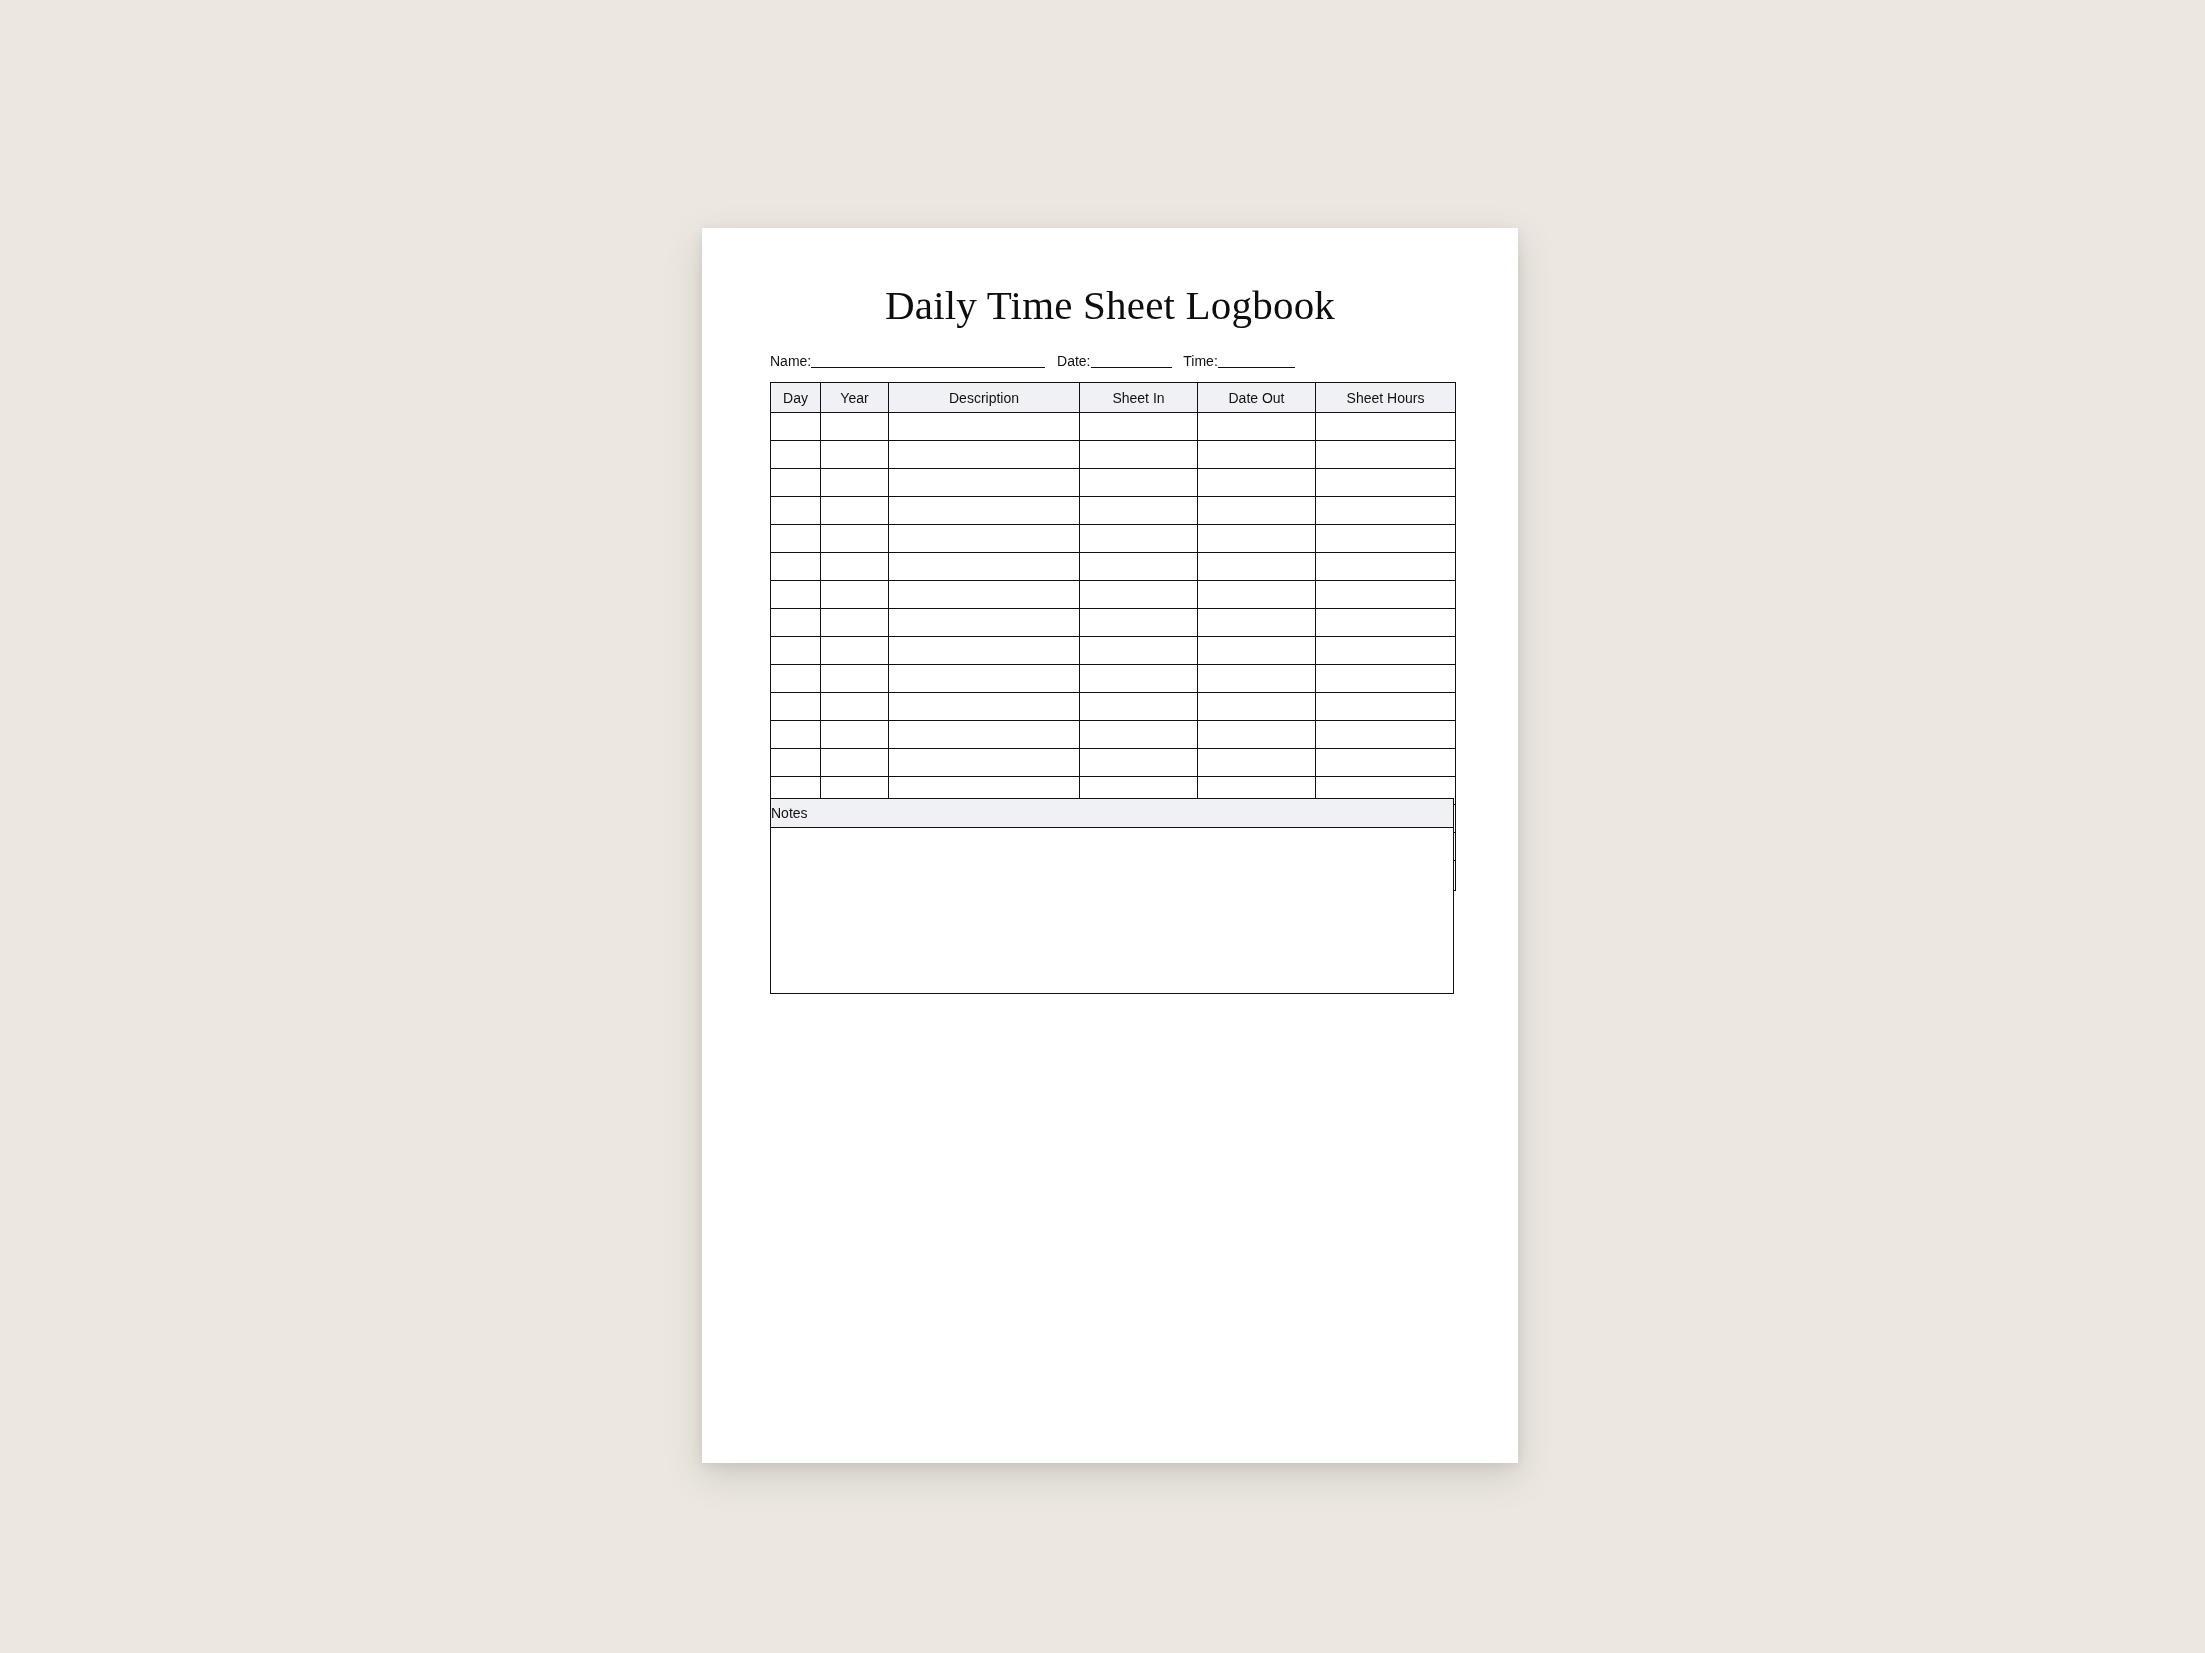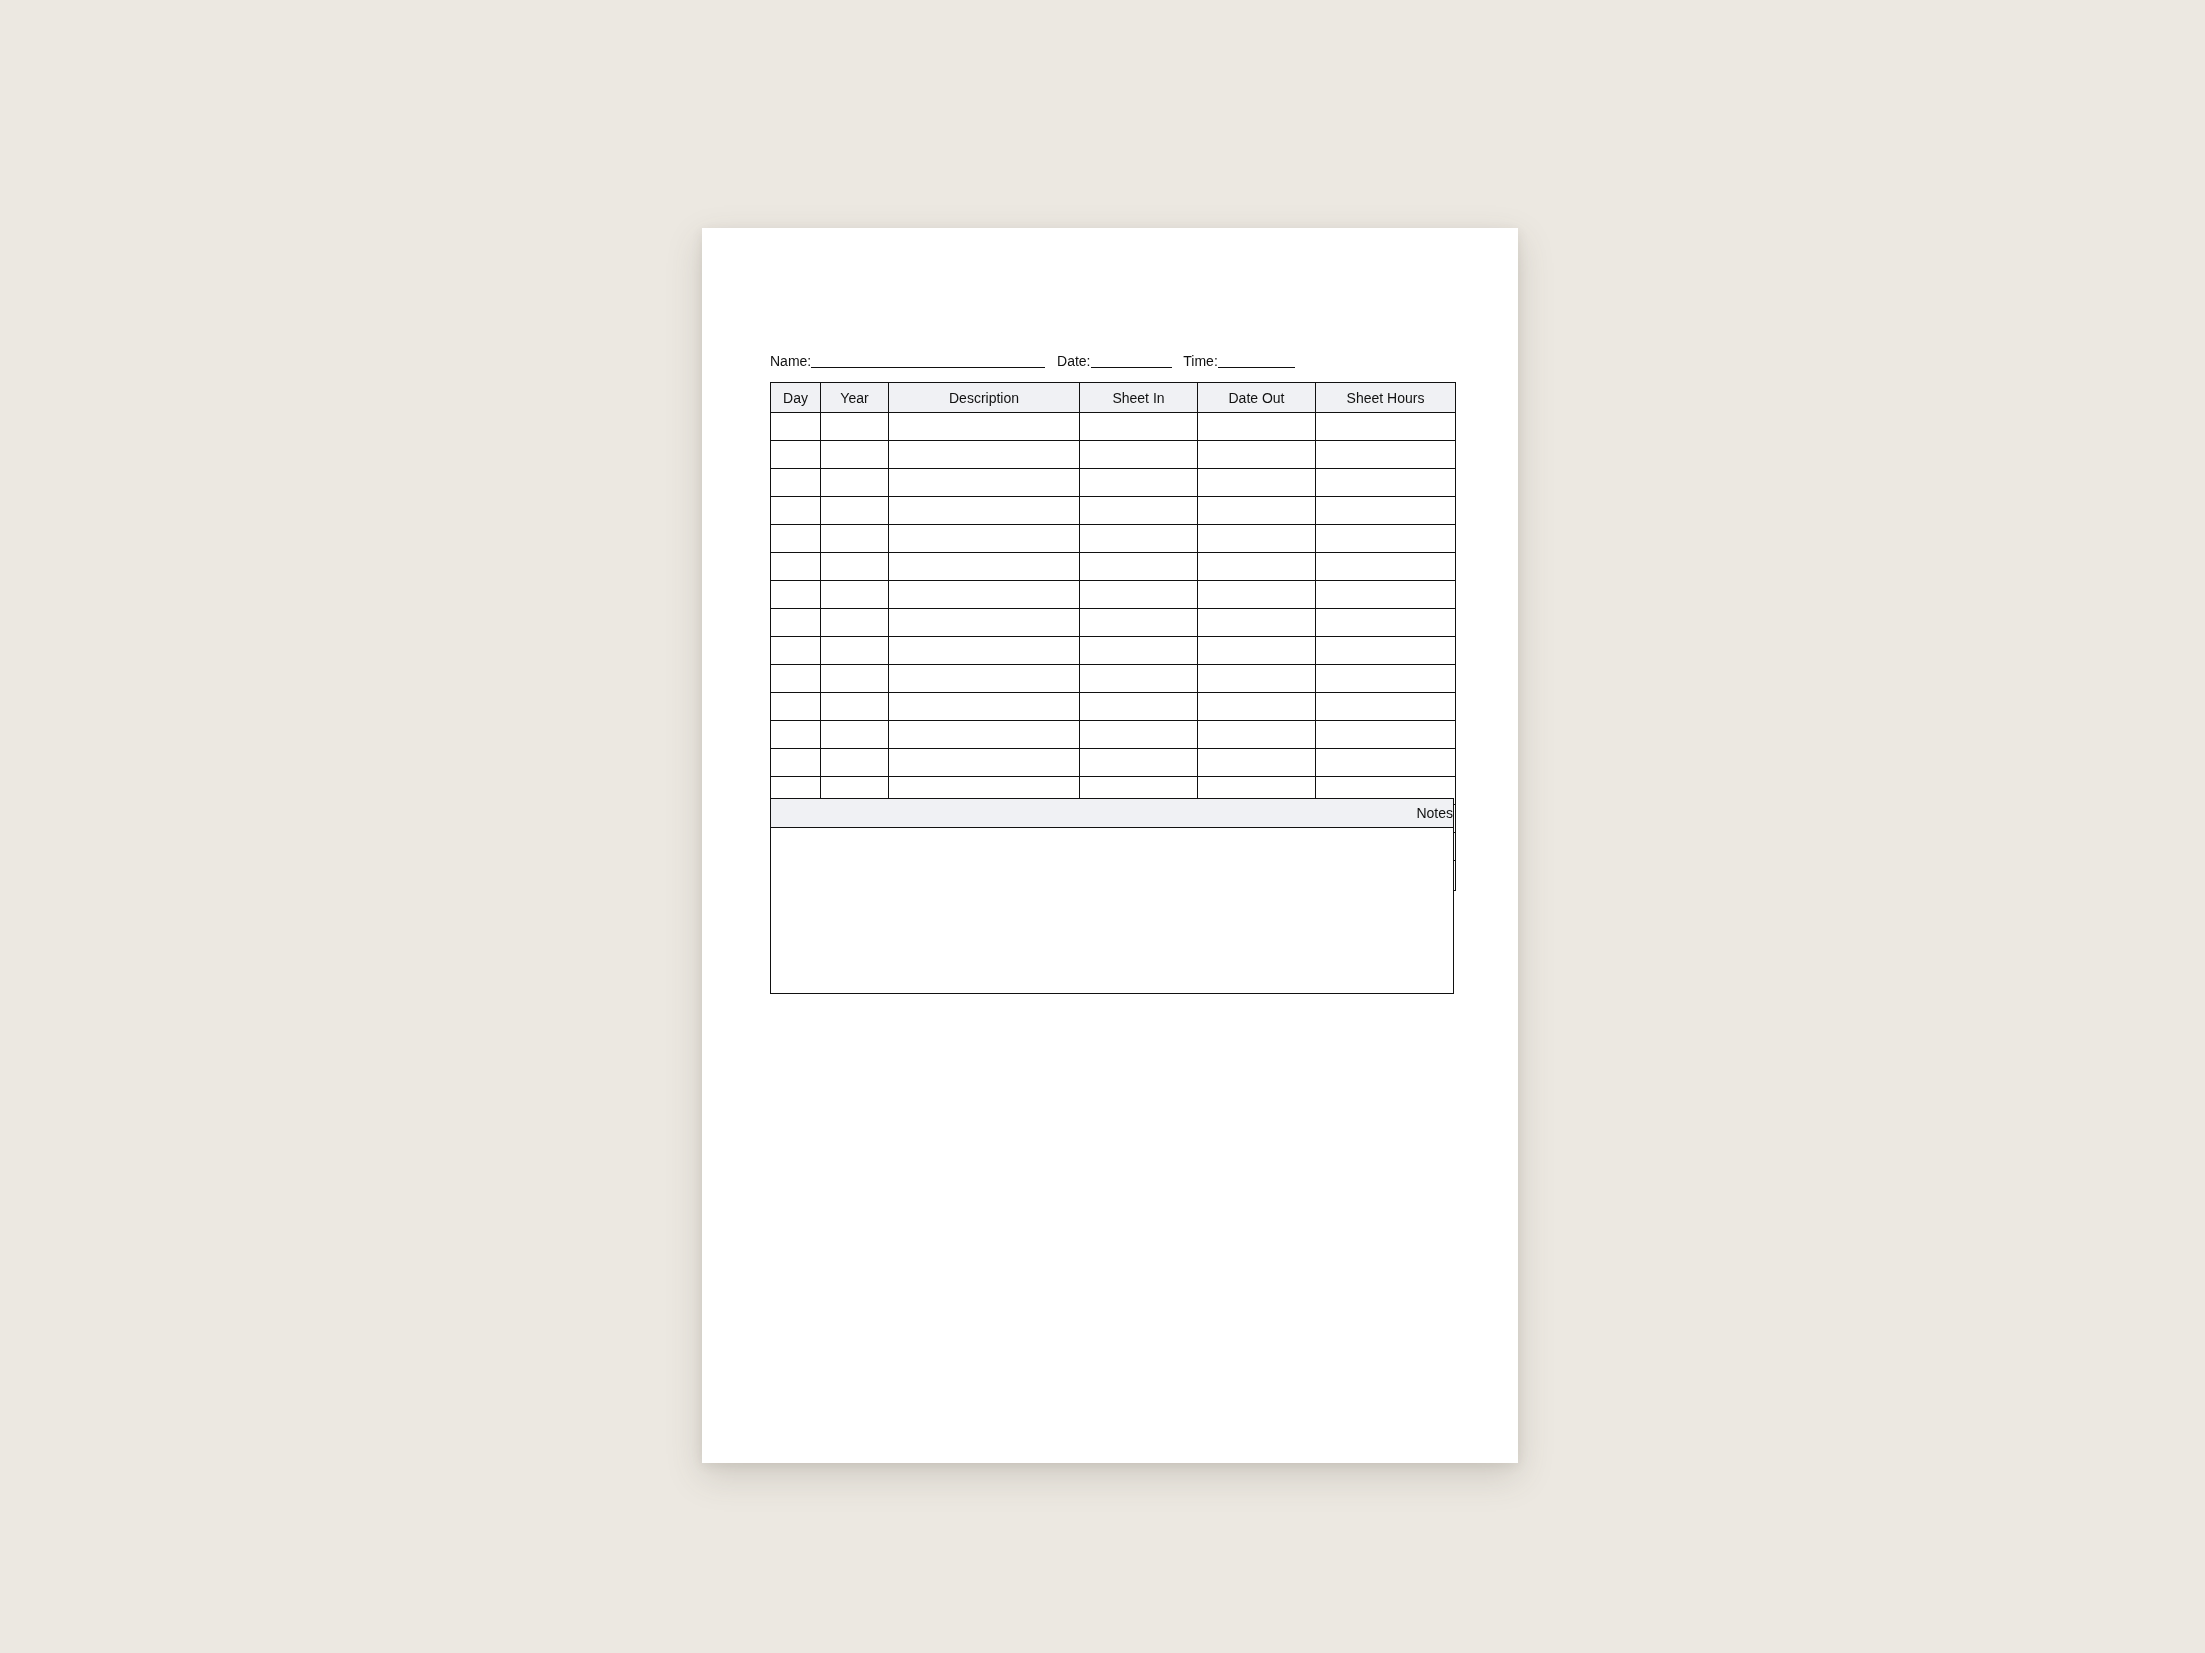--- a/index.html
+++ b/index.html
@@ -114,38 +114,39 @@
     position: absolute;
     left: 68px;
     top: 570px;
     width: 684px;
   }
   .notes-header {
     border: 1.2px solid #111;
     background: #f0f1f4;
     height: 28px;
     line-height: 28px;
-    text-align: right;
+    text-align: left;
     font-size: 14px;
     color: #111;
   }
   .notes-body {
     border: 1.2px solid #111;
     border-top: none;
     height: 165px;
     background: #ffffff;
   }
 </style>
 </head>
 <body>
 
 <div class="stage">
   <div class="page">
     <div class="page-inner">
 
+      <div class="doc-title">Daily Time Sheet Logbook</div>
 
       <div class="id-row">
         <span class="id-label">Name:</span>
         <span class="rule name"></span>
         <span class="gap"></span>
         <span class="id-label">Date:</span>
         <span class="rule month"></span>
         <span class="gap"></span>
         <span class="id-label">Time:</span>
         <span class="rule year"></span>

